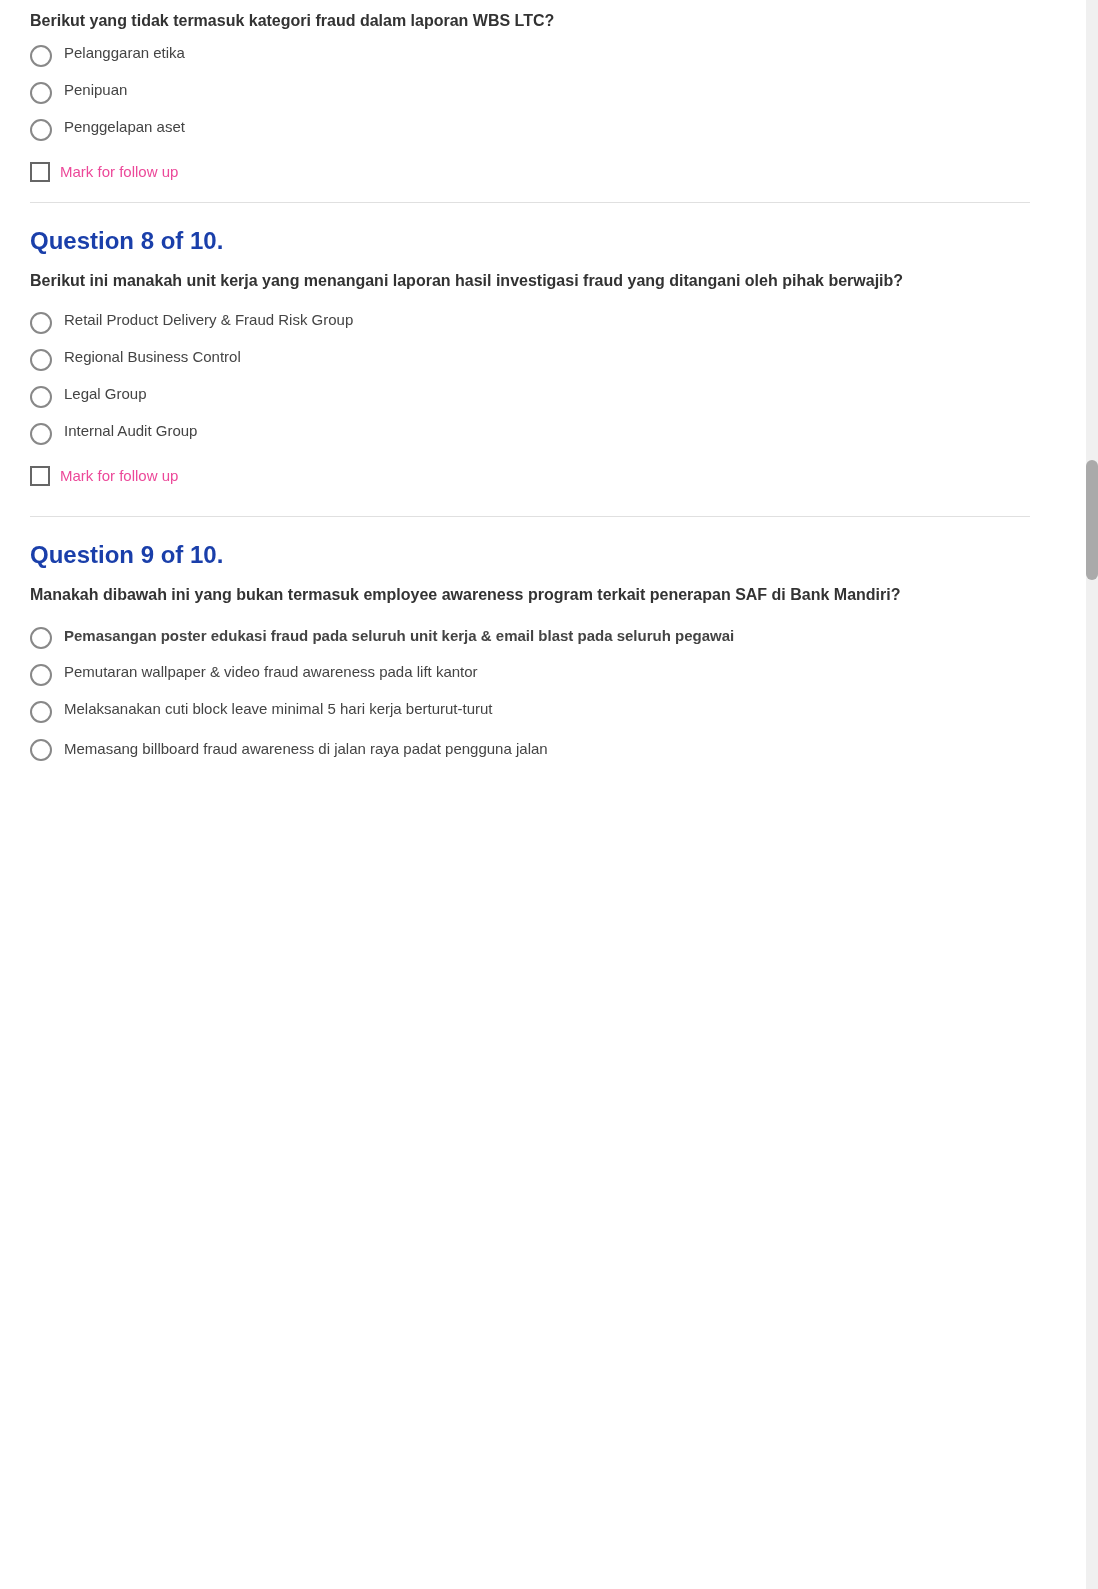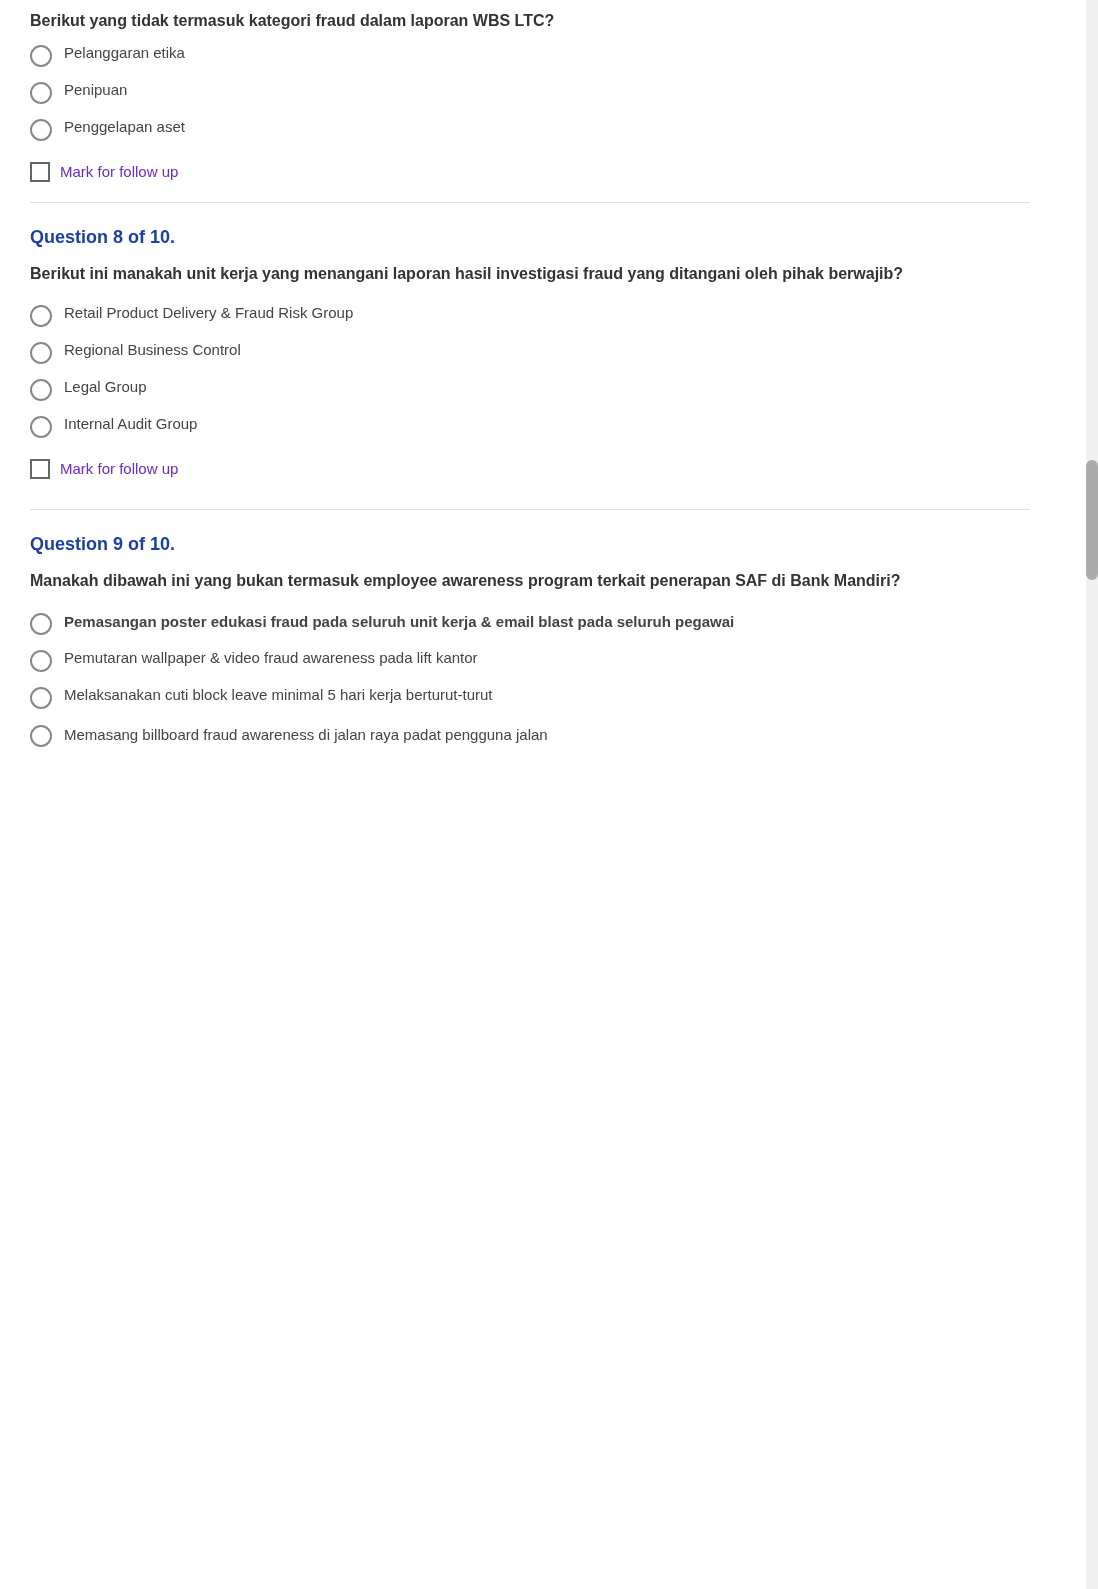--- a/index.html
+++ b/index.html
@@ -19,21 +19,21 @@
     .page-content {
       padding: 12px 30px 40px 30px;
       max-width: 1060px;
     }
     .section {
       margin-bottom: 30px;
     }
     .question-label {
       color: #1a3faa;
       font-weight: bold;
-      font-size: 18px;
+      font-size: 24px;
       margin-bottom: 14px;
     }
     .question-text {
       font-weight: bold;
       font-size: 16px;
       margin-bottom: 18px;
       line-height: 1.5;
       color: #333;
     }
     .options-list {
@@ -65,21 +65,21 @@
       display: inline-block;
       flex-shrink: 0;
       margin-right: 10px;
       margin-top: 1px;
       background: #fff;
     }
     .mark-follow {
       display: flex;
       align-items: center;
       font-size: 15px;
-      color: #6d28d9;
+      color: #ec4899;
       margin-top: 10px;
     }
     .divider {
       border: none;
       border-top: 1px solid #e0e0e0;
       margin: 20px 0 24px 0;
     }
     
     .prev-section {
       margin-bottom: 10px;

